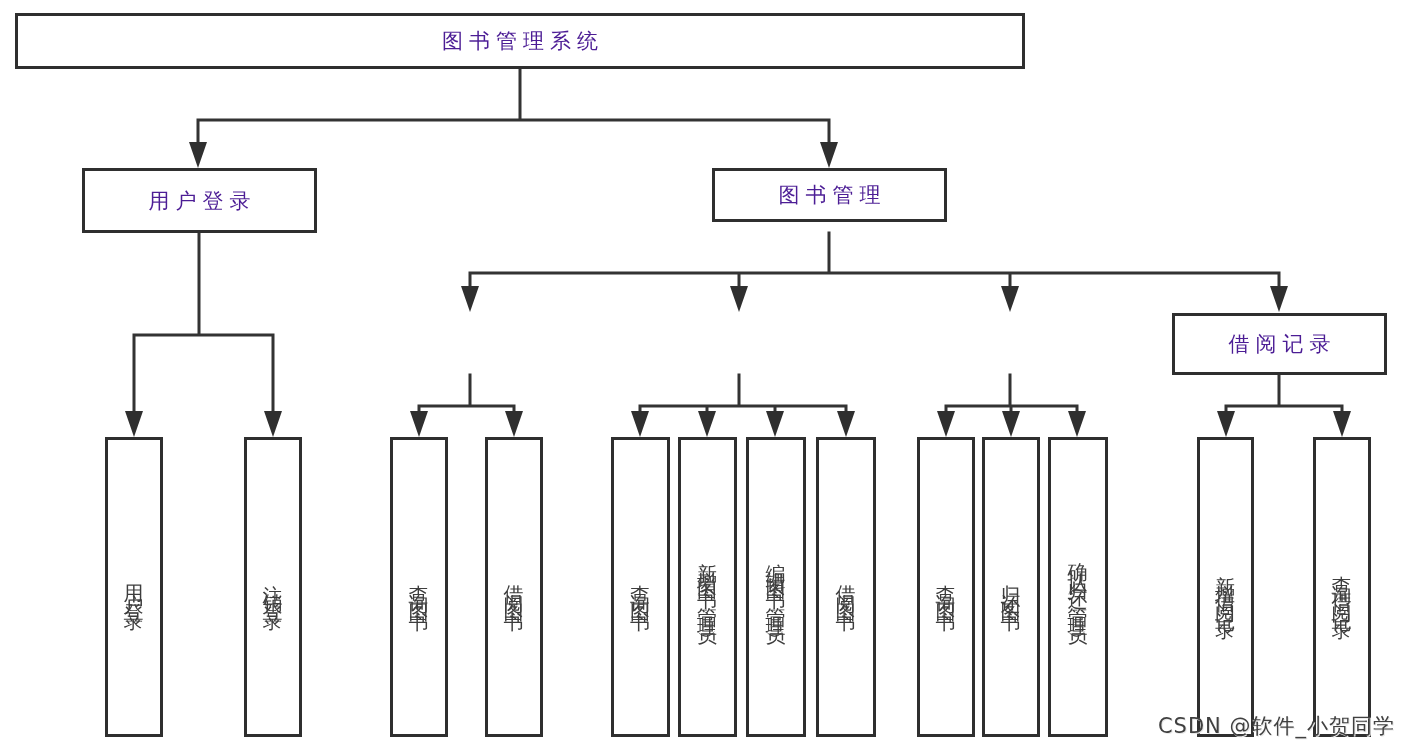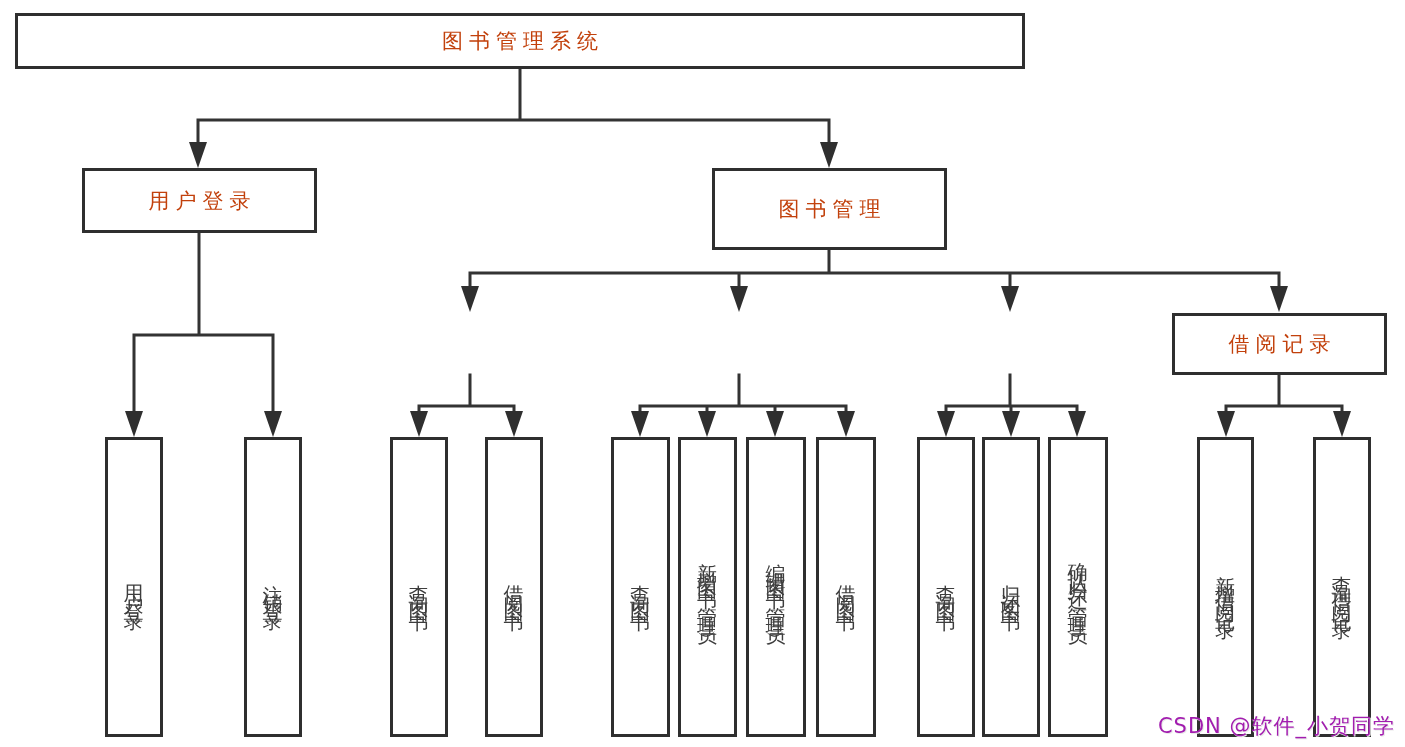--- a/index.html
+++ b/index.html
@@ -24,21 +24,21 @@
   }
   .connectors polygon { fill: #2f2f2f; }
   .hbox {
     position: absolute;
     box-sizing: border-box;
     background: #ffffff;
     border: 3px solid #2f2f2f;
     display: flex;
     align-items: center;
     justify-content: center;
-    color: #c2410c;
+    color: #4c1d95;
     font-size: 21px;
     letter-spacing: 6px;
     white-space: nowrap;
     text-indent: 6px; 
   }
   .vbox {
     position: absolute;
     box-sizing: border-box;
     background: #ffffff;
     border: 3px solid #2f2f2f;
@@ -56,21 +56,21 @@
     letter-spacing: 9px;
     color: #3d3d3d;
     white-space: nowrap;
   }
   .watermark {
     position: absolute;
     top: 712px;
     right: 10px;
     font-size: 21px;
     letter-spacing: 1px;
-    color: #a21caf;
+    color: #404040;
     text-shadow: 1px 1px 0 #e9e9e9;
     z-index: 5;
     white-space: nowrap;
   }
 </style>
 </head>
 <body>
 
 <div class="canvas">
 
@@ -124,21 +124,21 @@
     </g>
   </svg>
 
   <div class="hbox" style="left:15px; top:13px; width:1010px; height:56px;">
     <span>图书管理系统</span>
   </div>
 
   <div class="hbox" style="left:82px; top:168px; width:235px; height:65px;">
     <span>用户登录</span>
   </div>
-  <div class="hbox" style="left:712px; top:168px; width:235px; height:82px;">
+  <div class="hbox" style="left:712px; top:168px; width:235px; height:54px;">
     <span>图书管理</span>
   </div>
 
   <div class="hbox" style="left:1172px; top:313px; width:215px; height:62px;align-items:center;">
     <span>借阅记录</span>
   </div>
 
   <div class="vbox" style="left:105px; width:58px;">
     <span>用户登录</span>
   </div>

